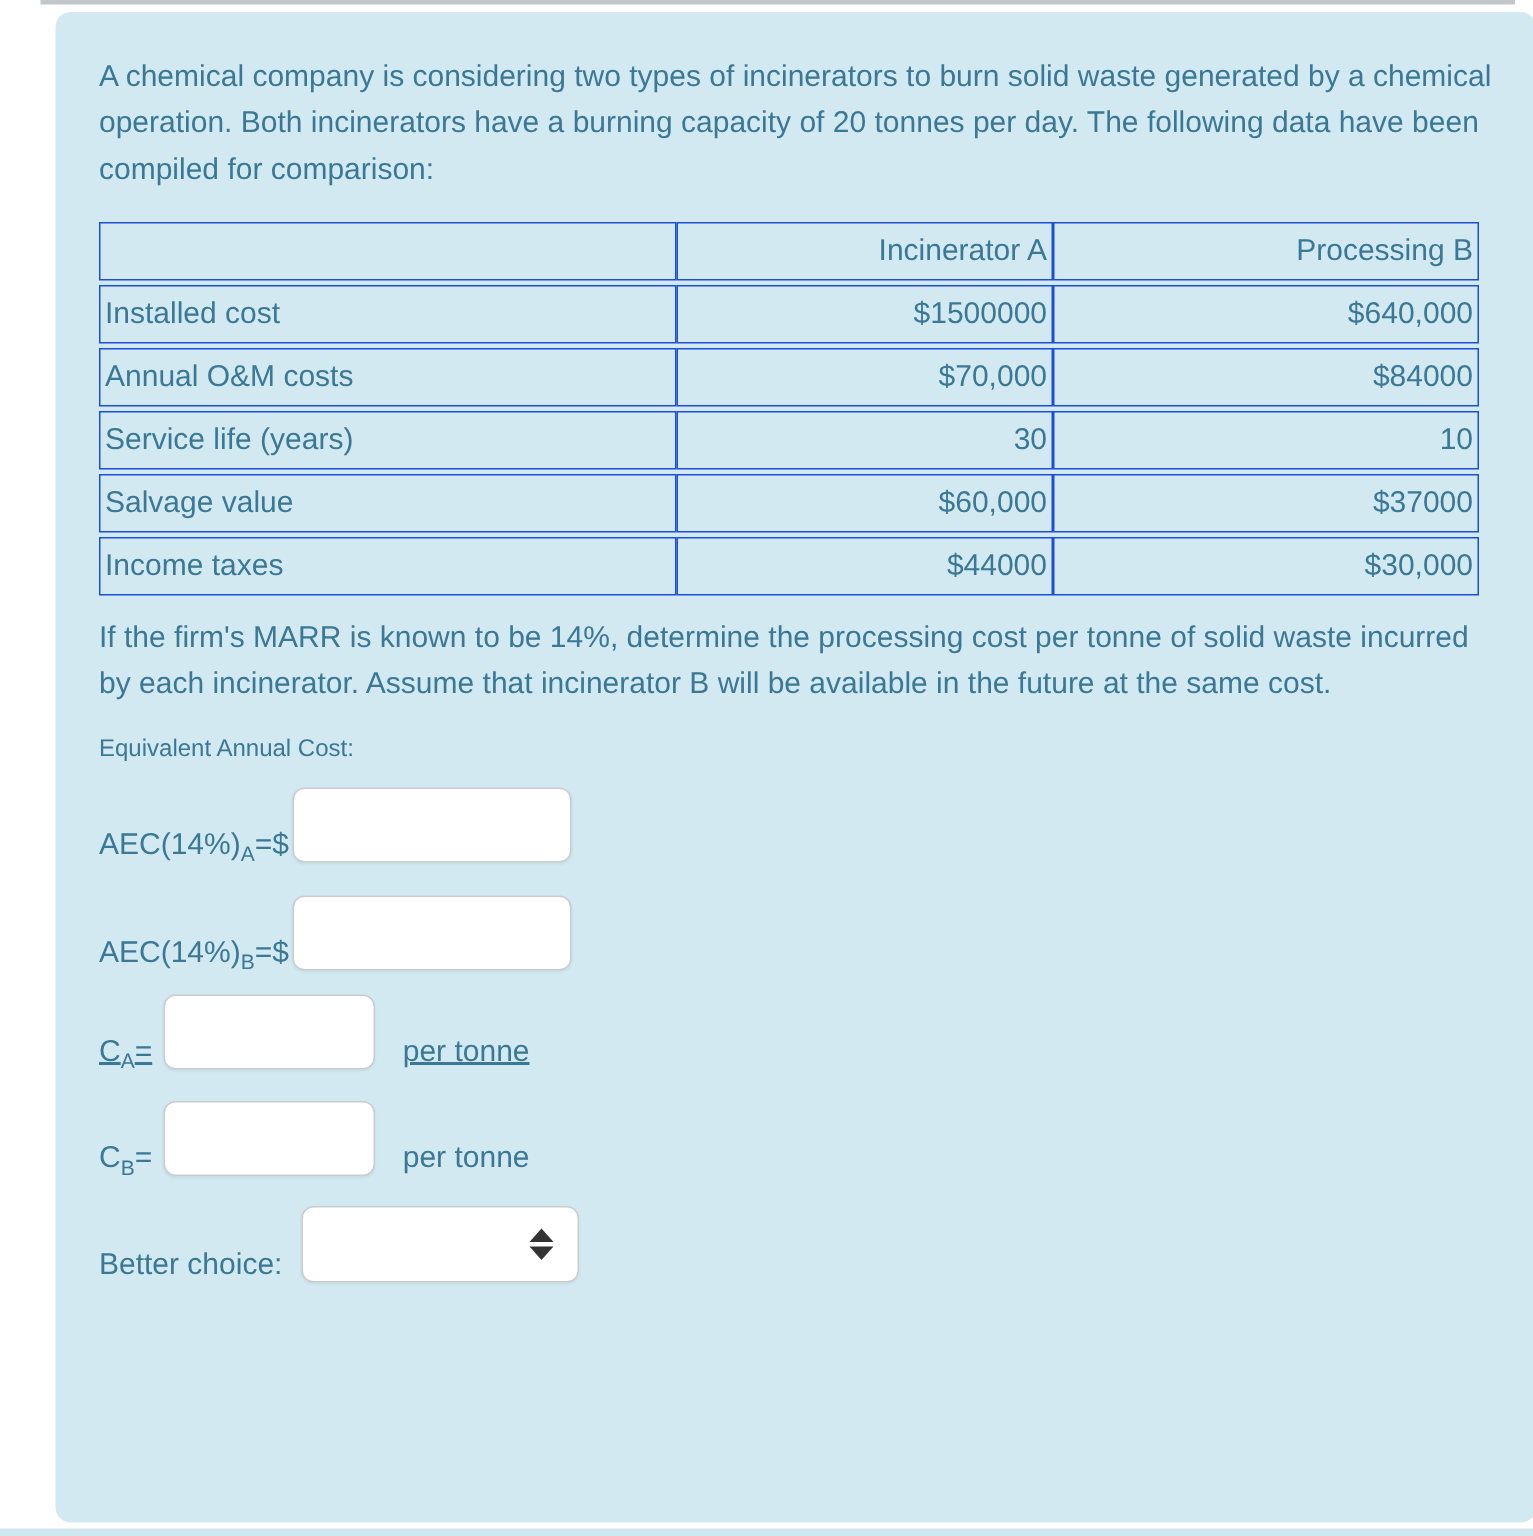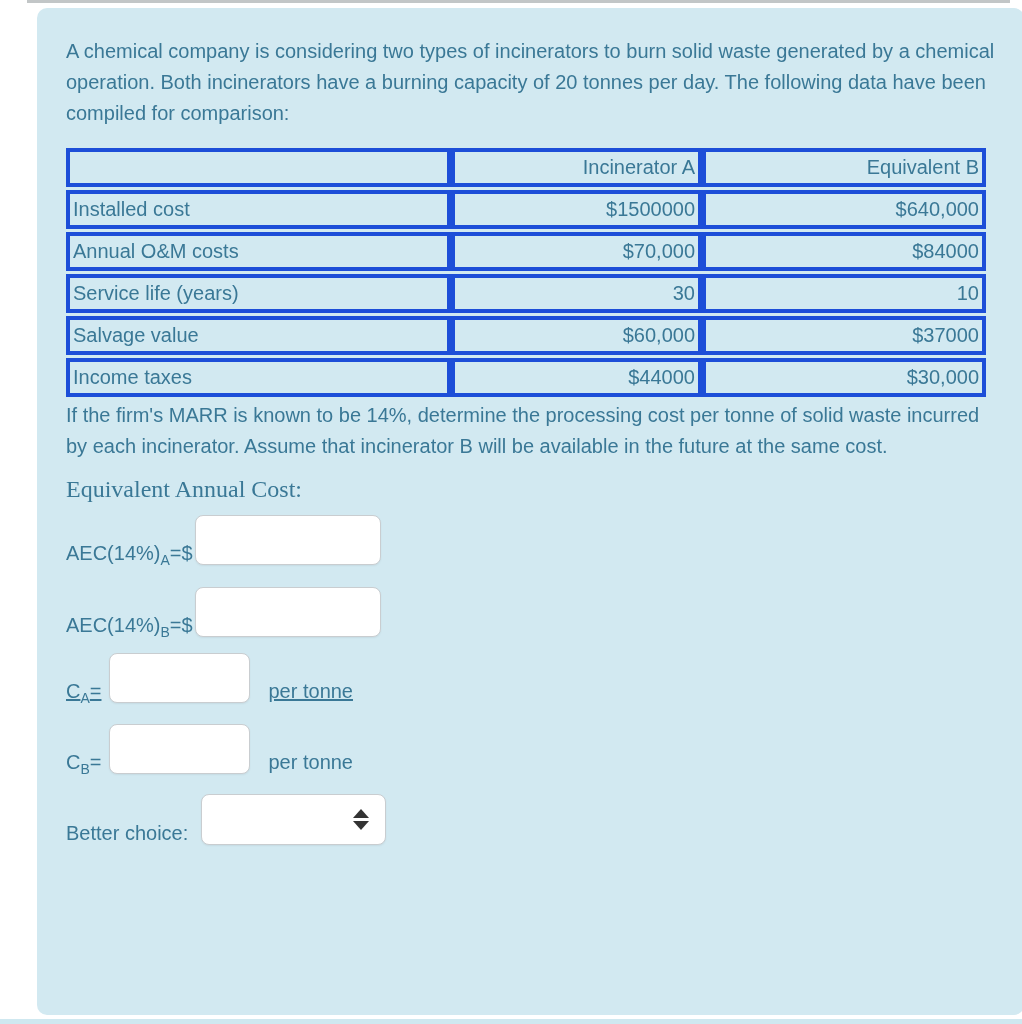--- a/index.html
+++ b/index.html
@@ -37,36 +37,36 @@
   }
 
   table.cmp {
     margin-top: 16px;
     border-collapse: separate;
     border-spacing: 0 3px;
     width: 920px;
     table-layout: fixed;
   }
   table.cmp td {
-    border: 4px solid #1d4ed8;
+    border: 1px solid #1d4ed8;
     height: 39px;
     font-size: 20px;
     padding: 0 3px;
     overflow: hidden;
     white-space: nowrap;
   }
   td.c-label { width: 385px; text-align: left; }
   td.c-a     { width: 251px; text-align: right; }
   td.c-b     { width: 284px; text-align: right; }
 
-  .para2 { }
+  .para2 { margin-top: 10px; }
 
   .section-label {
     margin: 16px 0 0 0;
-    font-size: 24px; line-height: 23px; font-family: Liberation Serif, serif;
+    font-size: 16px; line-height: 23px;
   }
 
   .form-row { display: flex; align-items: flex-end; }
   .flabel { font-size: 20px; white-space: nowrap; }
   .flabel sub { font-size: 14px; line-height: 0; }
 
   .row-aec-a  { margin-top: 14px; }
   .row-aec-b  { margin-top: 22px; }
   .lbl-processing { margin-top: 22px; }
   .row-c-a    { margin-top: 16px; text-decoration: underline; }
@@ -122,21 +122,21 @@
 
 <div class="card">
 
   <p class="para">A chemical company is considering two types of incinerators to burn solid waste generated by a chemical operation. Both incinerators have a burning capacity of 20 tonnes per day. The following data have been compiled for comparison:</p>
 
   <table class="cmp">
     <tbody>
         <tr>
       <td class="c-label"></td>
       <td class="c-a">Incinerator A</td>
-      <td class="c-b">Equivalent B</td>
+      <td class="c-b">Processing B</td>
     </tr>
     <tr>
       <td class="c-label">Installed cost</td>
       <td class="c-a">$1500000</td>
       <td class="c-b">$640,000</td>
     </tr>
     <tr>
       <td class="c-label">Annual O&amp;M costs</td>
       <td class="c-a">$70,000</td>
       <td class="c-b">$84000</td>

